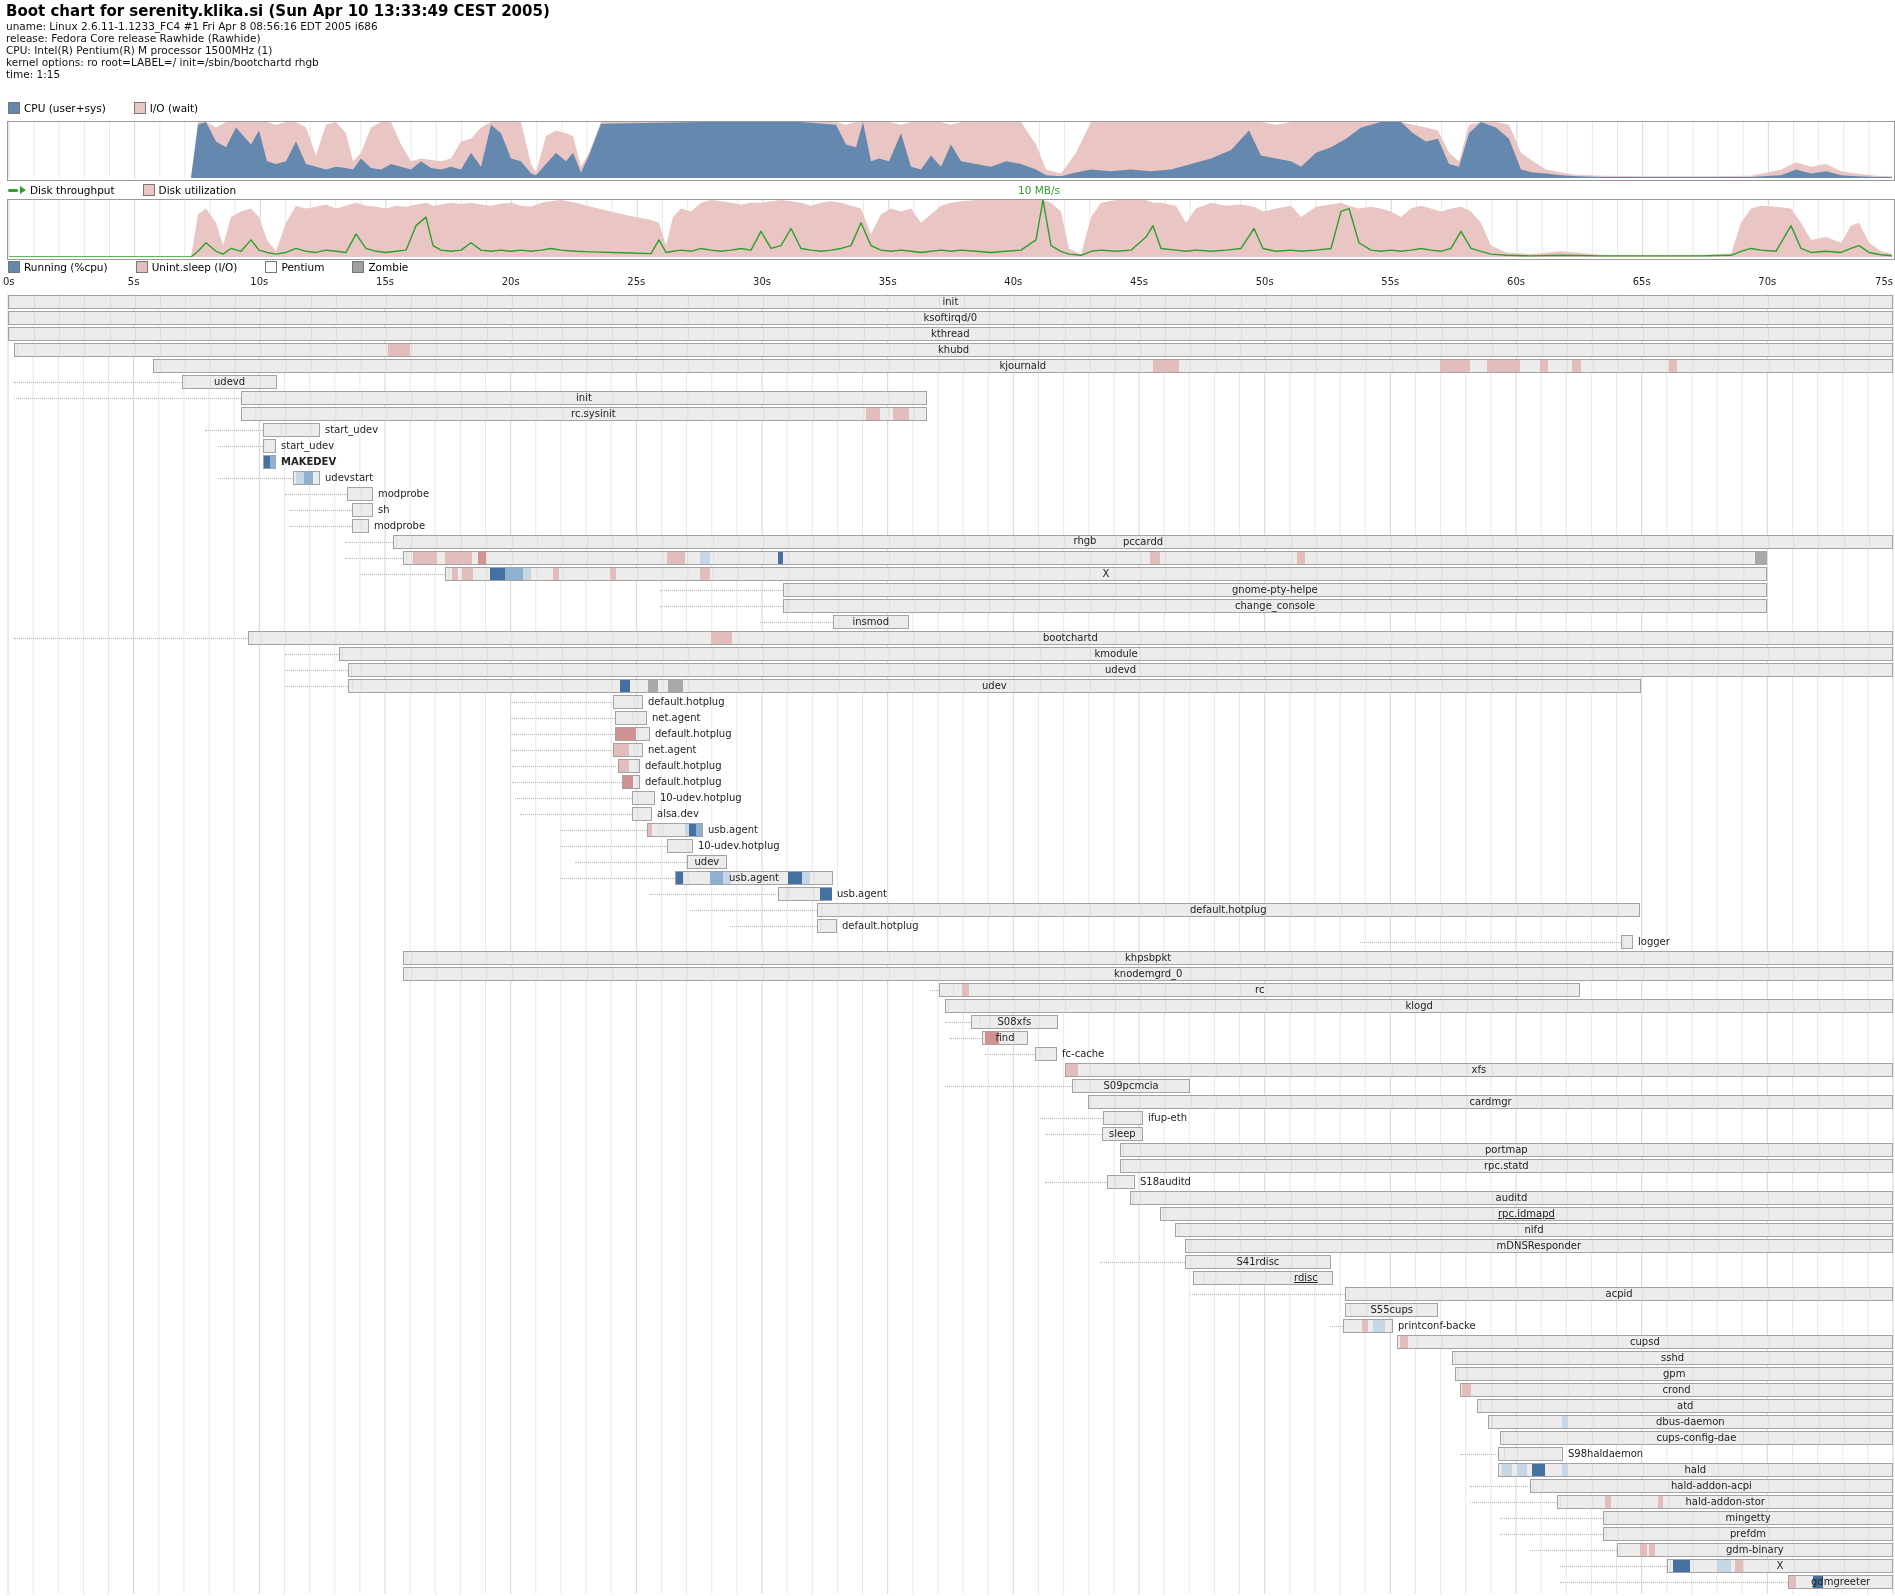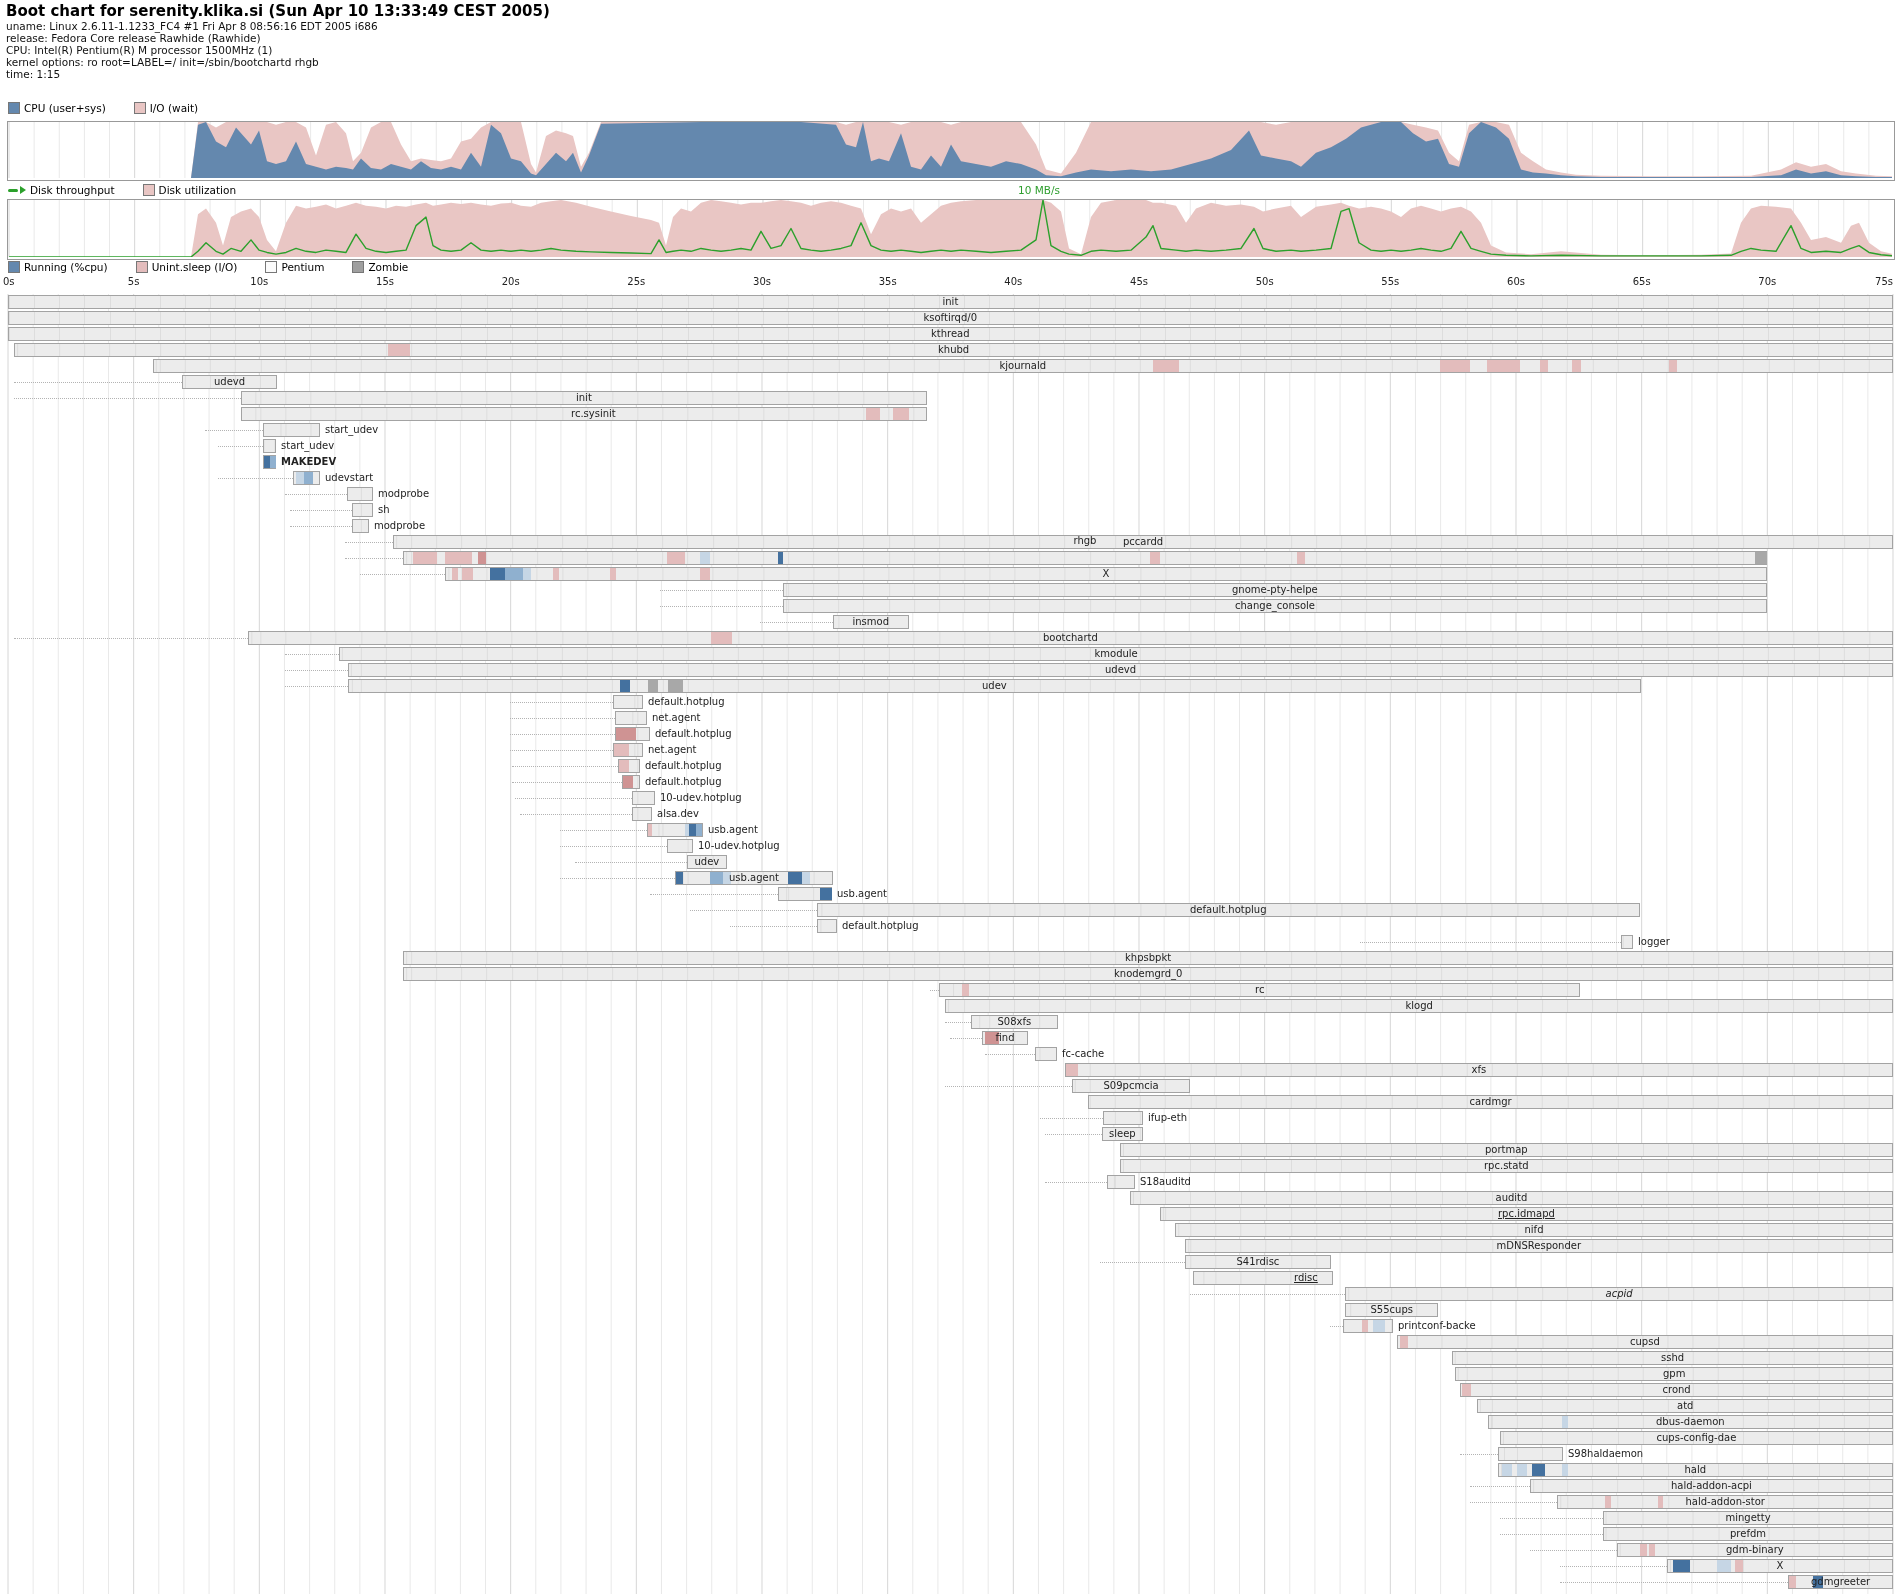--- a/index.html
+++ b/index.html
@@ -570,21 +570,21 @@
       <div class="plabel" style="top: 929px; left: 1524.5px;">nifd</div>
       <div class="pbar" style="left: 1185px; top: 945px; width: 708px; background-image: repeating-linear-gradient(90deg, rgb(221, 221, 221) 0px, rgb(221, 221, 221) 1px, transparent 1px, transparent 25.1333px); background-position: 4.2651px 0px;"></div>
       <div class="plabel" style="top: 945px; left: 1496.5px;">mDNSResponder</div>
       <div class="dep" style="left: 1100px; width: 85px; top: 968px;"></div>
       <div class="pbar" style="left: 1185px; top: 961px; width: 146px; background-image: repeating-linear-gradient(90deg, rgb(221, 221, 221) 0px, rgb(221, 221, 221) 1px, transparent 1px, transparent 25.1333px); background-position: 4.2651px 0px;"></div>
       <div class="plabel" style="top: 961px; left: 1236.5px;">S41rdisc</div>
       <div class="pbar" style="left: 1193px; top: 977px; width: 140px; background-image: repeating-linear-gradient(90deg, rgb(221, 221, 221) 0px, rgb(221, 221, 221) 1px, transparent 1px, transparent 25.1333px); background-position: 21.3984px 0px;"></div>
       <div class="plabel" style="top: 977px; left: 1294px; text-decoration: underline;">rdisc</div>
       <div class="dep" style="left: 1190px; width: 155px; top: 1000px;"></div>
       <div class="pbar" style="left: 1345px; top: 993px; width: 548px; background-image: repeating-linear-gradient(90deg, rgb(221, 221, 221) 0px, rgb(221, 221, 221) 1px, transparent 1px, transparent 25.1333px); background-position: 20.1982px 0px;"></div>
-      <div class="plabel" style="top: 993px; left: 1605.5px; font-style: italic;">acpid</div>
+      <div class="plabel" style="top: 993px; left: 1605.5px;">acpid</div>
       <div class="pbar" style="left: 1345px; top: 1009px; width: 93px; background-image: repeating-linear-gradient(90deg, rgb(221, 221, 221) 0px, rgb(221, 221, 221) 1px, transparent 1px, transparent 25.1333px); background-position: 20.1982px 0px;"></div>
       <div class="plabel" style="top: 1009px; left: 1370.5px;">S55cups</div>
       <div class="dep" style="left: 1330px; width: 13px; top: 1032px;"></div>
       <div class="pbar" style="left: 1343px; top: 1025px; width: 50px; background-image: repeating-linear-gradient(90deg, rgb(221, 221, 221) 0px, rgb(221, 221, 221) 1px, transparent 1px, transparent 25.1333px); background-position: 22.1982px 0px;">
         <div class="seg" style="left: 18px; width: 6px; background: rgb(227, 188, 188);"></div>
         <div class="seg" style="left: 29px; width: 12px; background: rgb(198, 214, 229);"></div>
       </div>
       <div class="plabel" style="top: 1025px; left: 1398px;">printconf-backe</div>
       <div class="pbar" style="left: 1397px; top: 1041px; width: 496px; background-image: repeating-linear-gradient(90deg, rgb(221, 221, 221) 0px, rgb(221, 221, 221) 1px, transparent 1px, transparent 25.1333px); background-position: 18.4648px 0px;">
         <div class="seg" style="left: 2px; width: 8px; background: rgb(227, 188, 188);"></div>

